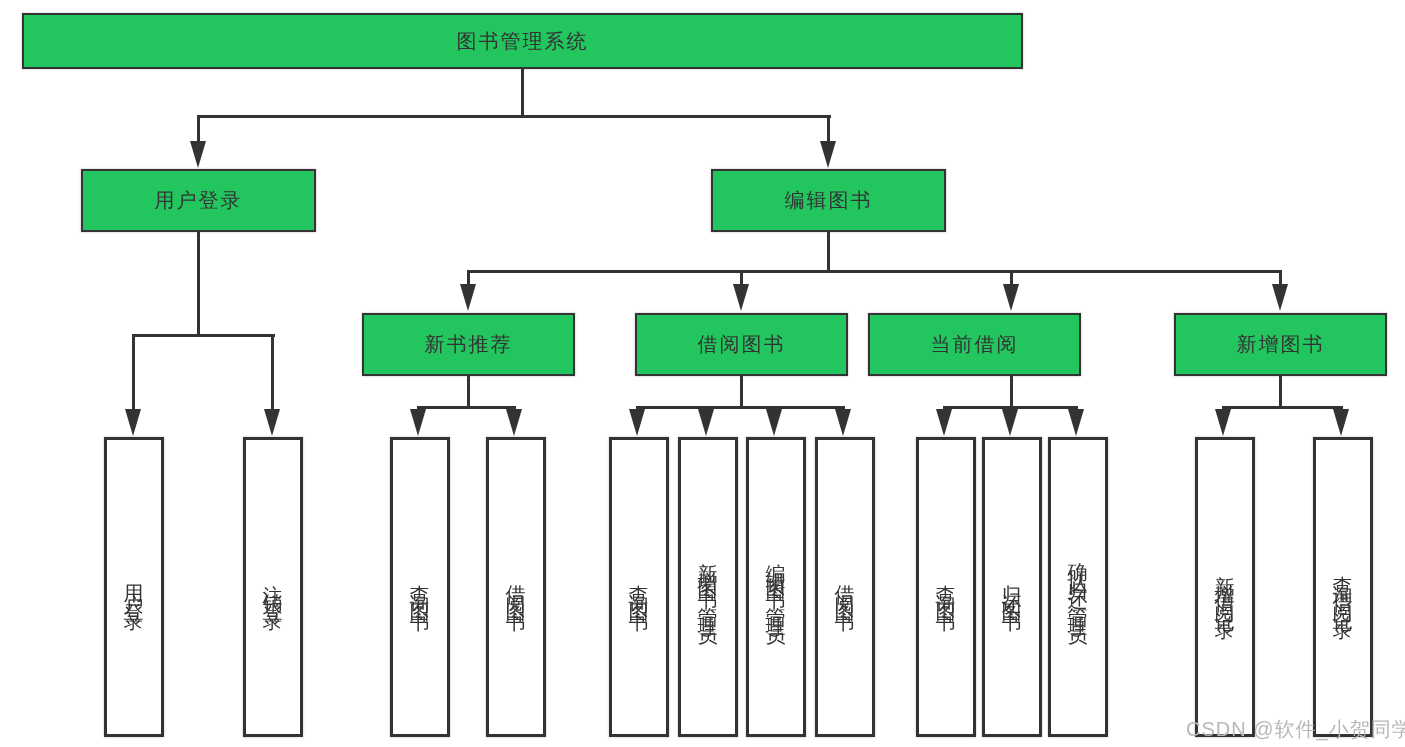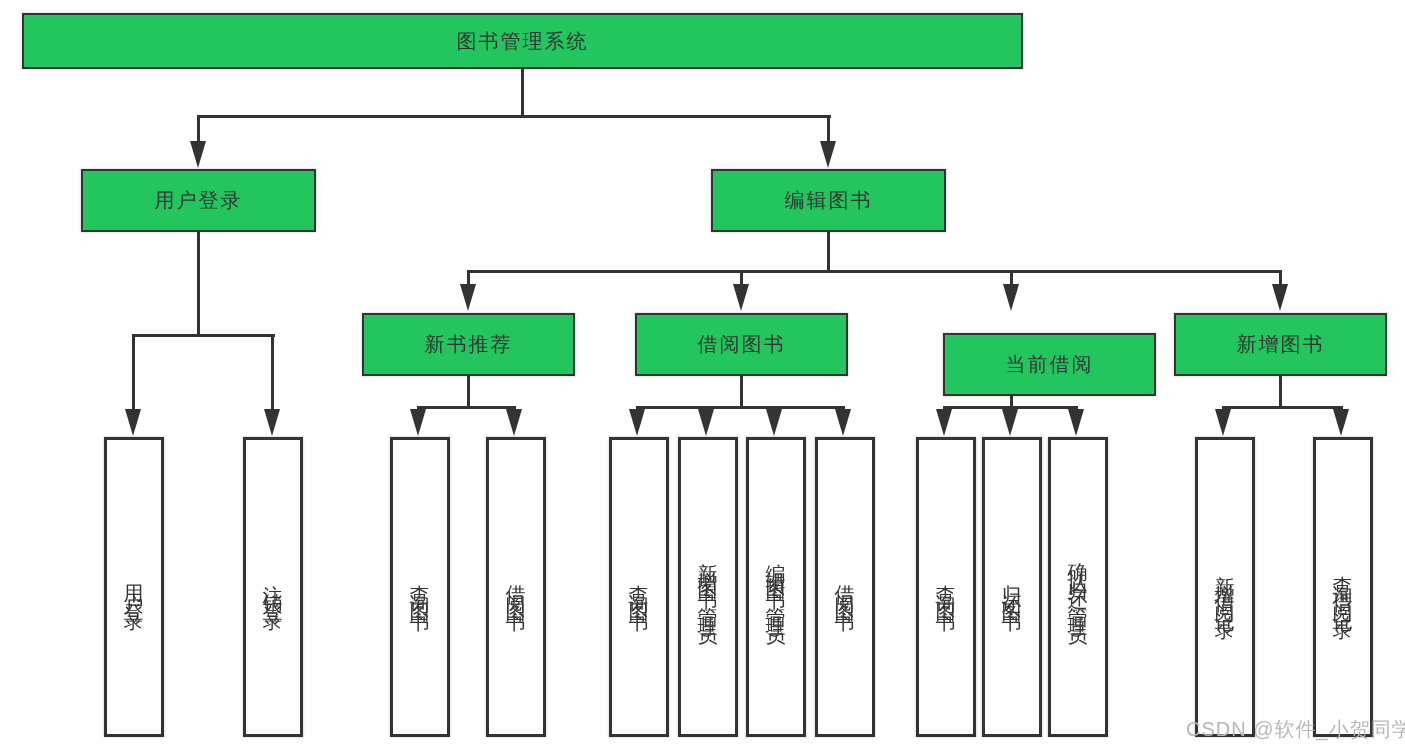--- a/index.html
+++ b/index.html
@@ -26,21 +26,21 @@
   
   .n-root{left:22px;top:13px;width:1001px;height:56px;}
   
   .n-l2{height:63px;width:235px;top:169px;}
   .n-userlogin{left:81px;}
   .n-bookmgmt{left:711px;}
   
   .n-l3{height:63px;width:213px;top:313px;}
   .n-newbook{left:362px;}
   .n-bookborrow{left:635px;}
-  .n-currborrow{left:943px;margin-top:20px;}
+  .n-currborrow{left:868px;}
   .n-borrowrec{left:1174px;}
   
   .leaf{
     position:absolute;
     box-sizing:border-box;
     top:437px;width:60px;height:300px;
     background:#ffffff;
     border:3px solid #333333;
     display:flex;align-items:center;justify-content:center;
     color:#333333;

